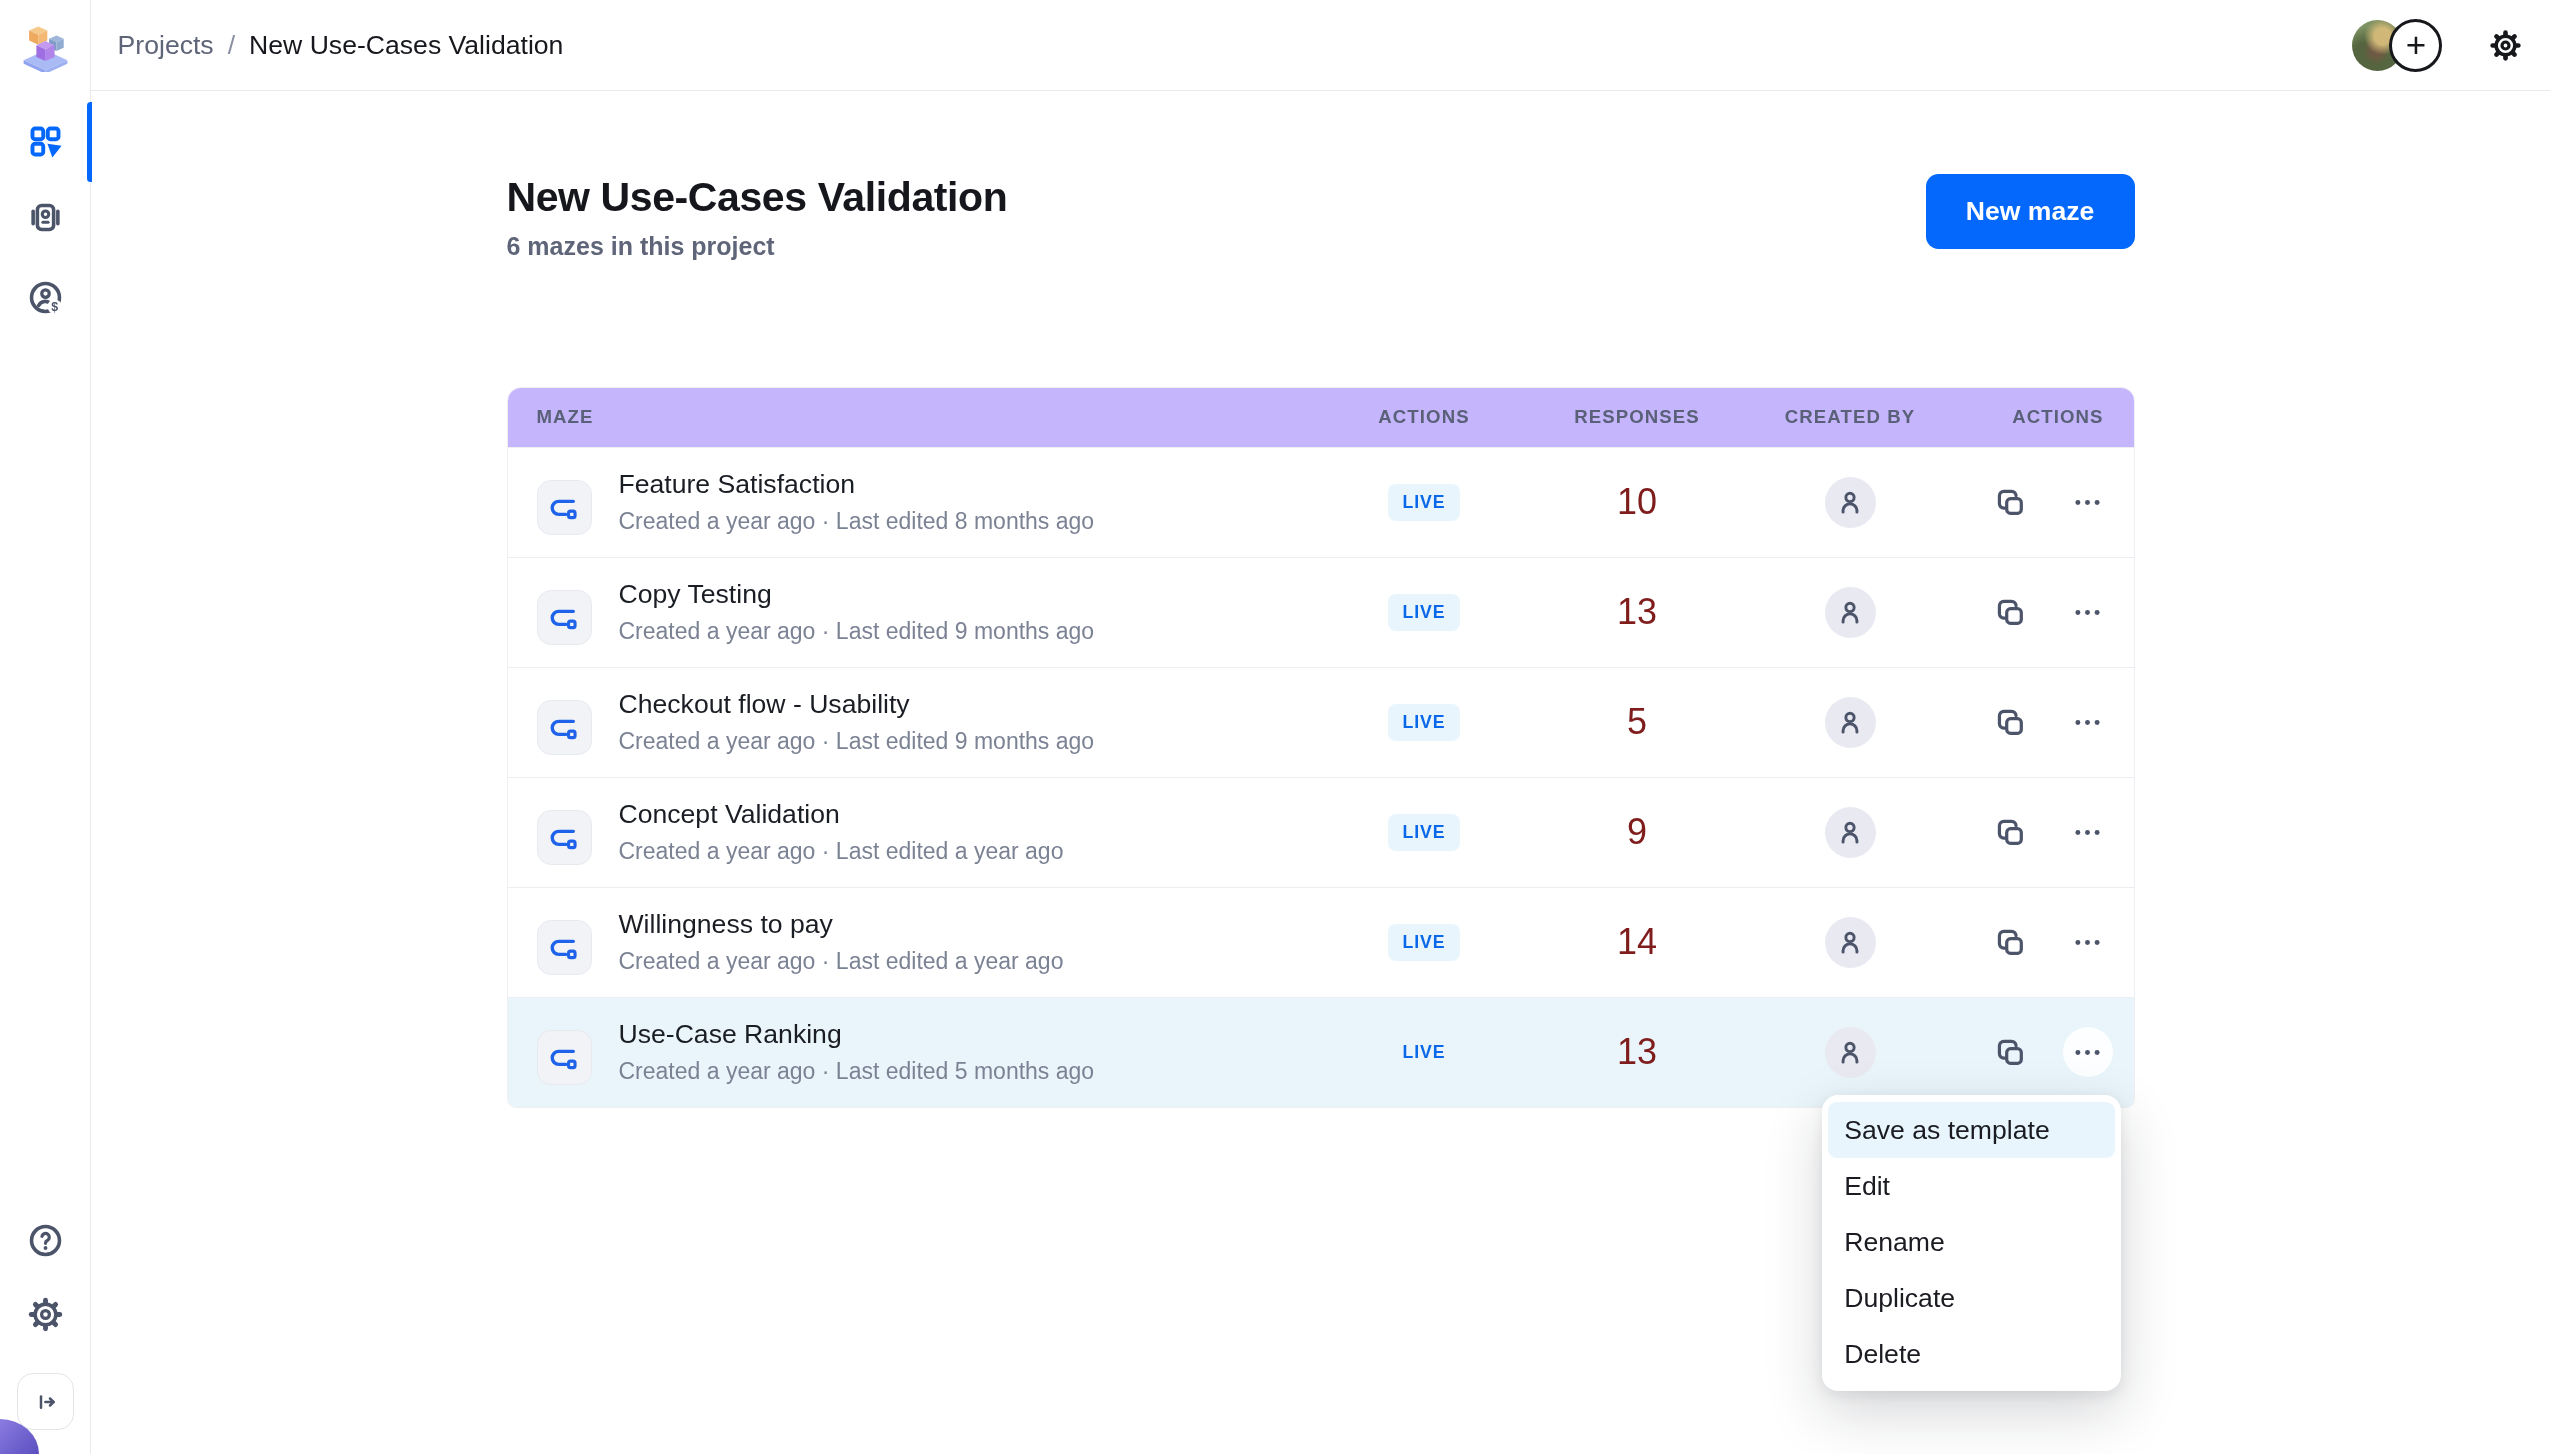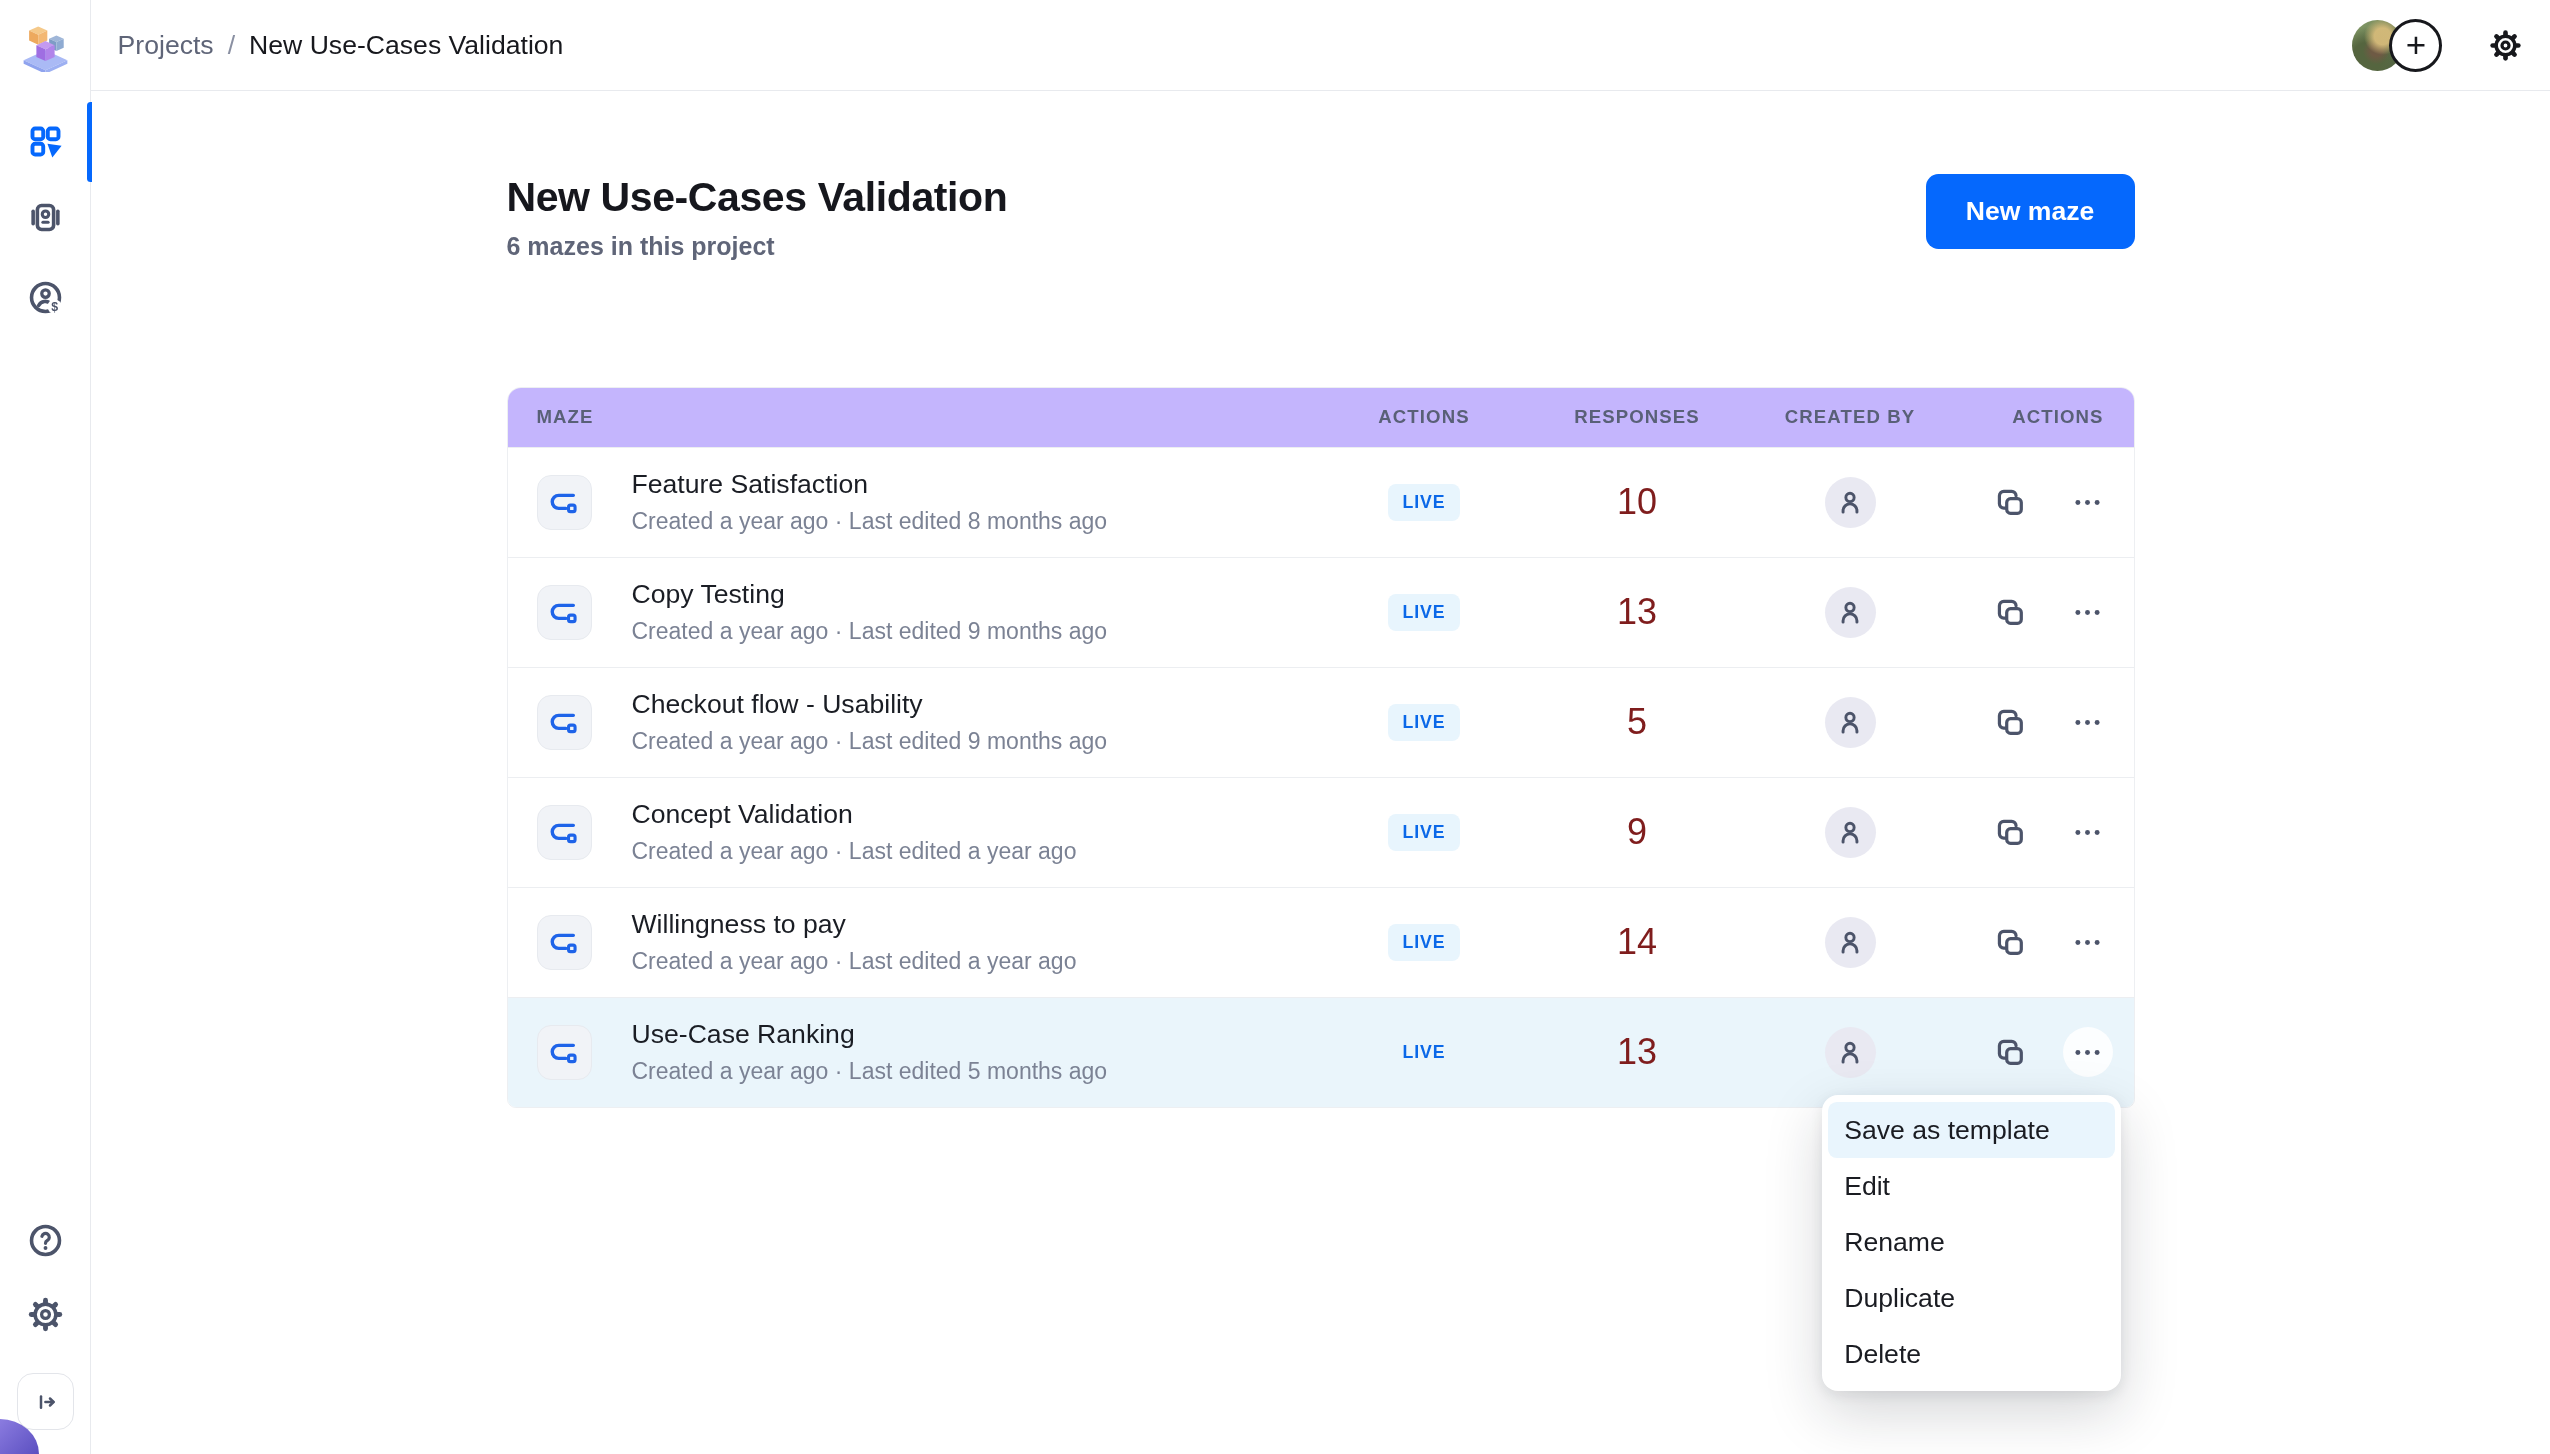--- a/index.html
+++ b/index.html
@@ -55,21 +55,21 @@
   
   .table { margin-top:126px; border:0.9px solid #edeff2; border-radius:14px 14px 8.9px 8.9px; overflow:hidden; }
   .thead { height:59px; background:#c4b5fd; display:grid;
            grid-template-columns:1fr 213px 213px 213px 177px; align-items:center; }
   .th { font-size:18.6px; font-weight:700; letter-spacing:1.1px; color:#596077; text-align:center; }
   .th.maze { text-align:left; padding-left:29px; }
   .th.actions { text-align:right; padding-right:30px; }
   .row { height:110px; display:grid; grid-template-columns:1fr 213px 213px 213px 177px;
          align-items:center; border-top:0.9px solid #eceef1; background:#fff; cursor:pointer; }
   .row.highlighted { background:#eaf5fb; }
-  .cell-maze { display:flex; align-items:center; gap:40px; padding-left:29px; }
+  .cell-maze { display:flex; align-items:flex-end; gap:27px; padding-left:29px; }
   .maze-thumb { width:55px; height:55px; border-radius:14px; background:#f1f3f7;
                 border:0.9px solid #e7eaef; display:flex; align-items:center; justify-content:center; }
   .maze-thumb svg { width:34px; height:34px; }
   .row-name { font-size:26.6px; font-weight:500; color:#1a1d24; }
   .row-meta { margin-top:8px; font-size:23px; color:#7b8294; }
   .cell-status { display:flex; justify-content:center; }
   .live-badge { background:#e8f5fd; color:#0b68e8; font-size:17.7px; font-weight:800;
                 letter-spacing:0.9px; padding:8px 15px; border-radius:8px; }
   .row.highlighted .live-badge { background:transparent; }
   .cell-resp { text-align:center; font-size:36px; font-weight:500; color:#7f1d1d; }

